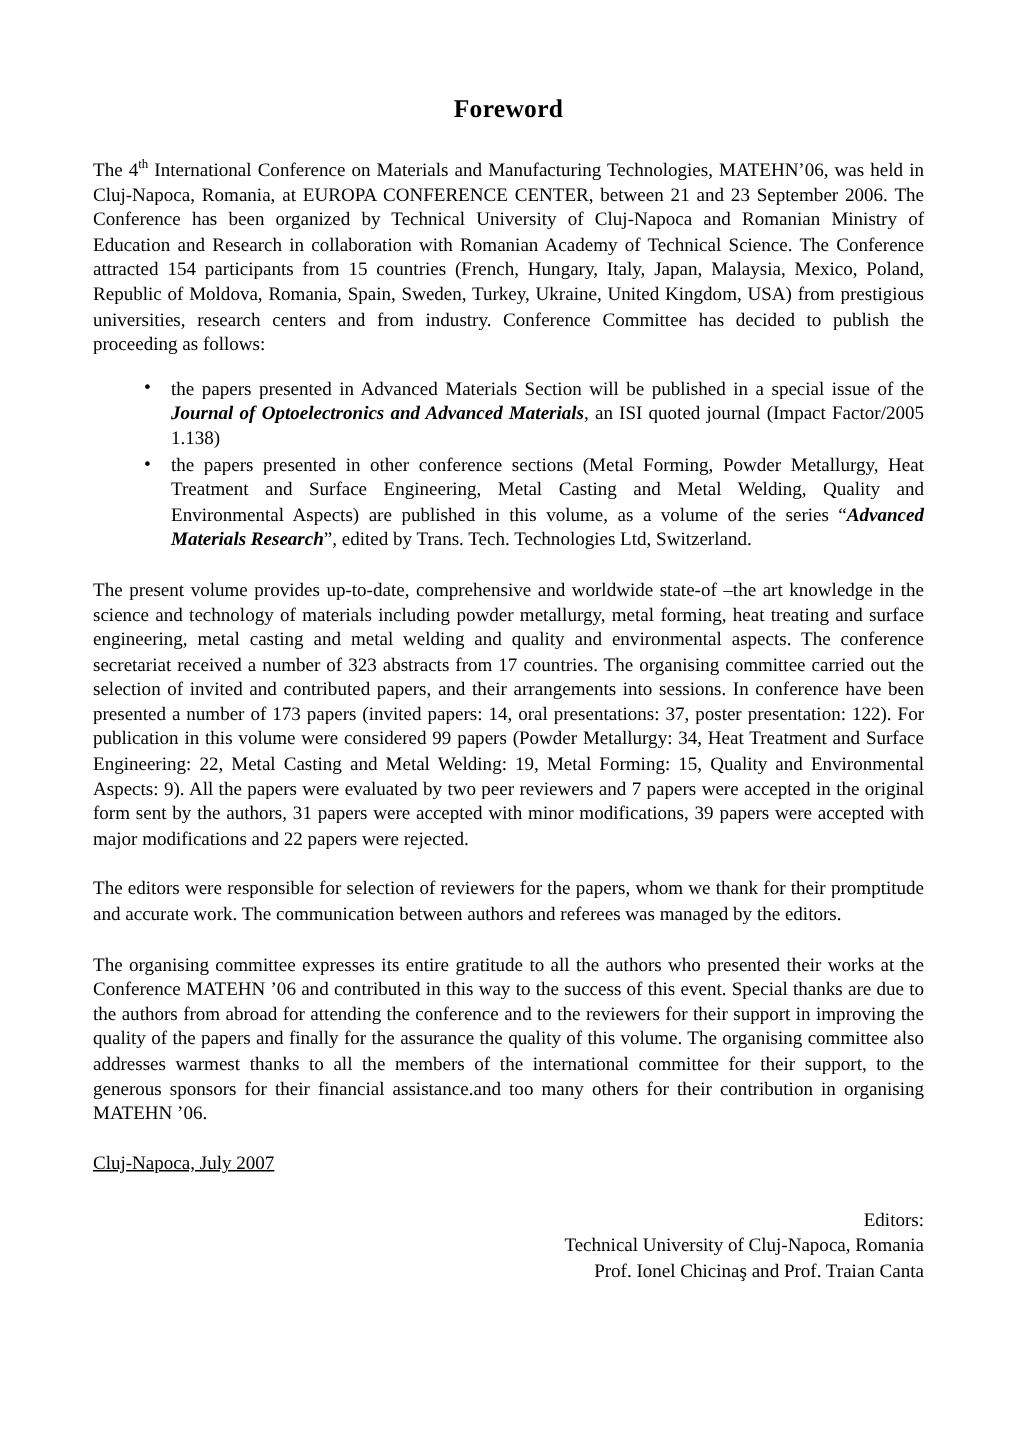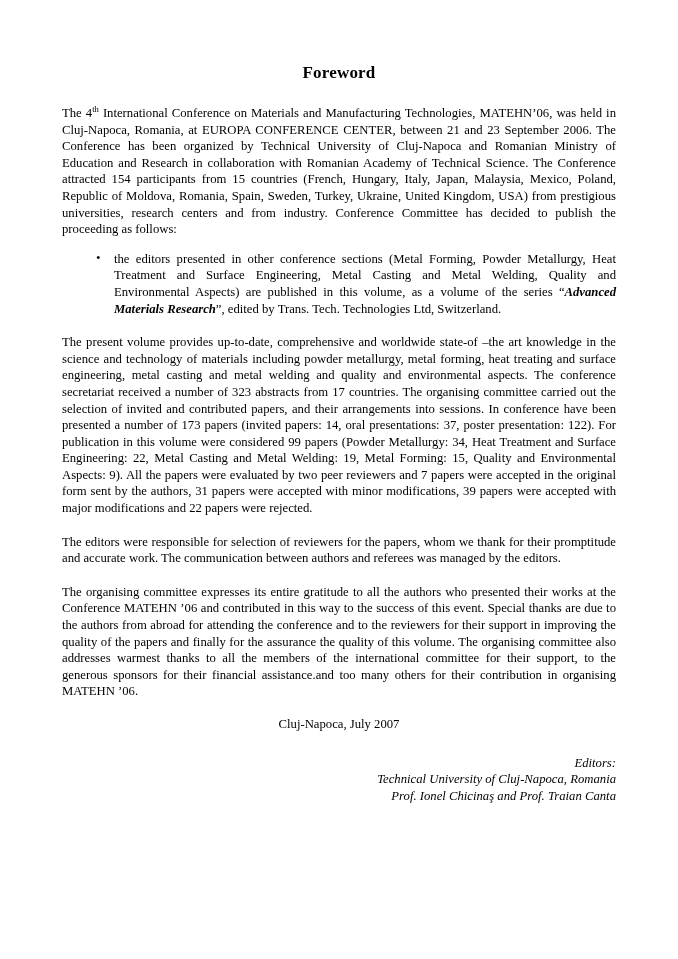--- a/index.html
+++ b/index.html
@@ -59,45 +59,46 @@
     font-style: italic;
   }
   sup {
     font-size: 8.6px;
     vertical-align: super;
     line-height: 0;
   }
   .signoff {
     font-size: 12.7px;
     line-height: 16.6px;
-    text-align: center;
+    text-align: left;
     margin: 16px 0 0 0;
+    text-decoration: underline;
   }
   .editors-block {
     font-size: 12.7px;
     line-height: 16.6px;
     text-align: right;
     margin: 22px 0 0 0;
-    font-style: italic;
   }
   .editors-block div {
     margin: 0;
   }
 </style>
 </head>
 <body>
 
 <div class="page">
 
   <h1 class="title">Foreword</h1>
 
   <p class="body-par"><span>The 4</span><sup>th</sup><span> International Conference on Materials and Manufacturing Technologies, MATEHN’06, was held in Cluj-Napoca, Romania, at EUROPA CONFERENCE CENTER, between 21 and 23 September 2006. The Conference has been organized by Technical University of Cluj-Napoca and Romanian Ministry of Education and Research in collaboration with Romanian Academy of Technical Science. The Conference attracted 154 participants from 15 countries (French, Hungary, Italy, Japan, Malaysia, Mexico, Poland, Republic of Moldova, Romania, Spain, Sweden, Turkey, Ukraine, United Kingdom, USA) from prestigious universities, research centers and from industry. Conference Committee has decided to publish the proceeding as follows:</span></p>
 
   <ul class="bullets">
-    <li><span>the editors presented in other conference sections (Metal Forming, Powder Metallurgy, Heat Treatment and Surface Engineering, Metal Casting and Metal Welding, Quality and Environmental Aspects) are published in this volume, as a volume of the series “</span><span class="bi">Advanced Materials Research</span><span>”, edited by Trans. Tech. Technologies Ltd, Switzerland.</span></li>
+    <li><span>the papers presented in Advanced Materials Section will be published in a special issue of the </span><span class="bi">Journal of Optoelectronics and Advanced Materials</span><span>, an ISI quoted journal (Impact Factor/2005  1.138)</span></li>
+    <li><span>the papers presented in other conference sections (Metal Forming, Powder Metallurgy, Heat Treatment and Surface Engineering, Metal Casting and Metal Welding, Quality and Environmental Aspects) are published in this volume, as a volume of the series “</span><span class="bi">Advanced Materials Research</span><span>”, edited by Trans. Tech. Technologies Ltd, Switzerland.</span></li>
   </ul>
 
   <p class="body-par">The present volume provides up-to-date, comprehensive and worldwide state-of –the art knowledge in the science and technology of materials including powder metallurgy, metal forming, heat treating and surface engineering, metal casting and metal welding and quality and environmental aspects. The conference secretariat received a number of 323 abstracts from 17 countries. The organising committee carried out the selection of invited and contributed papers, and their arrangements into sessions. In conference have been presented a number of 173 papers (invited papers: 14, oral presentations: 37, poster presentation: 122).  For publication in this volume were considered 99 papers (Powder Metallurgy: 34, Heat Treatment and Surface Engineering: 22, Metal Casting and Metal Welding: 19, Metal Forming: 15, Quality and Environmental Aspects: 9). All the papers were evaluated by two peer reviewers and 7 papers were accepted in the original form sent by the authors, 31 papers were accepted with minor modifications, 39 papers were accepted with major modifications and 22 papers were rejected.</p>
 
   <p class="body-par">The editors were responsible for selection of reviewers for the papers, whom we thank for their promptitude and accurate work. The communication between authors and referees was managed by the editors.</p>
 
   <p class="body-par">The organising committee expresses its entire gratitude to all the authors who presented their works at the Conference MATEHN ’06 and contributed in this way to the success of this event. Special thanks are due to the authors from abroad for attending the conference and to the reviewers for their support in improving the quality of the papers and finally for the assurance the quality of this volume. The organising committee also addresses warmest thanks to all the members of the international committee for their support, to the generous sponsors for their financial assistance.and too many others for their contribution in organising MATEHN ’06.</p>
 
 
   <p class="signoff">Cluj-Napoca, July 2007</p>

